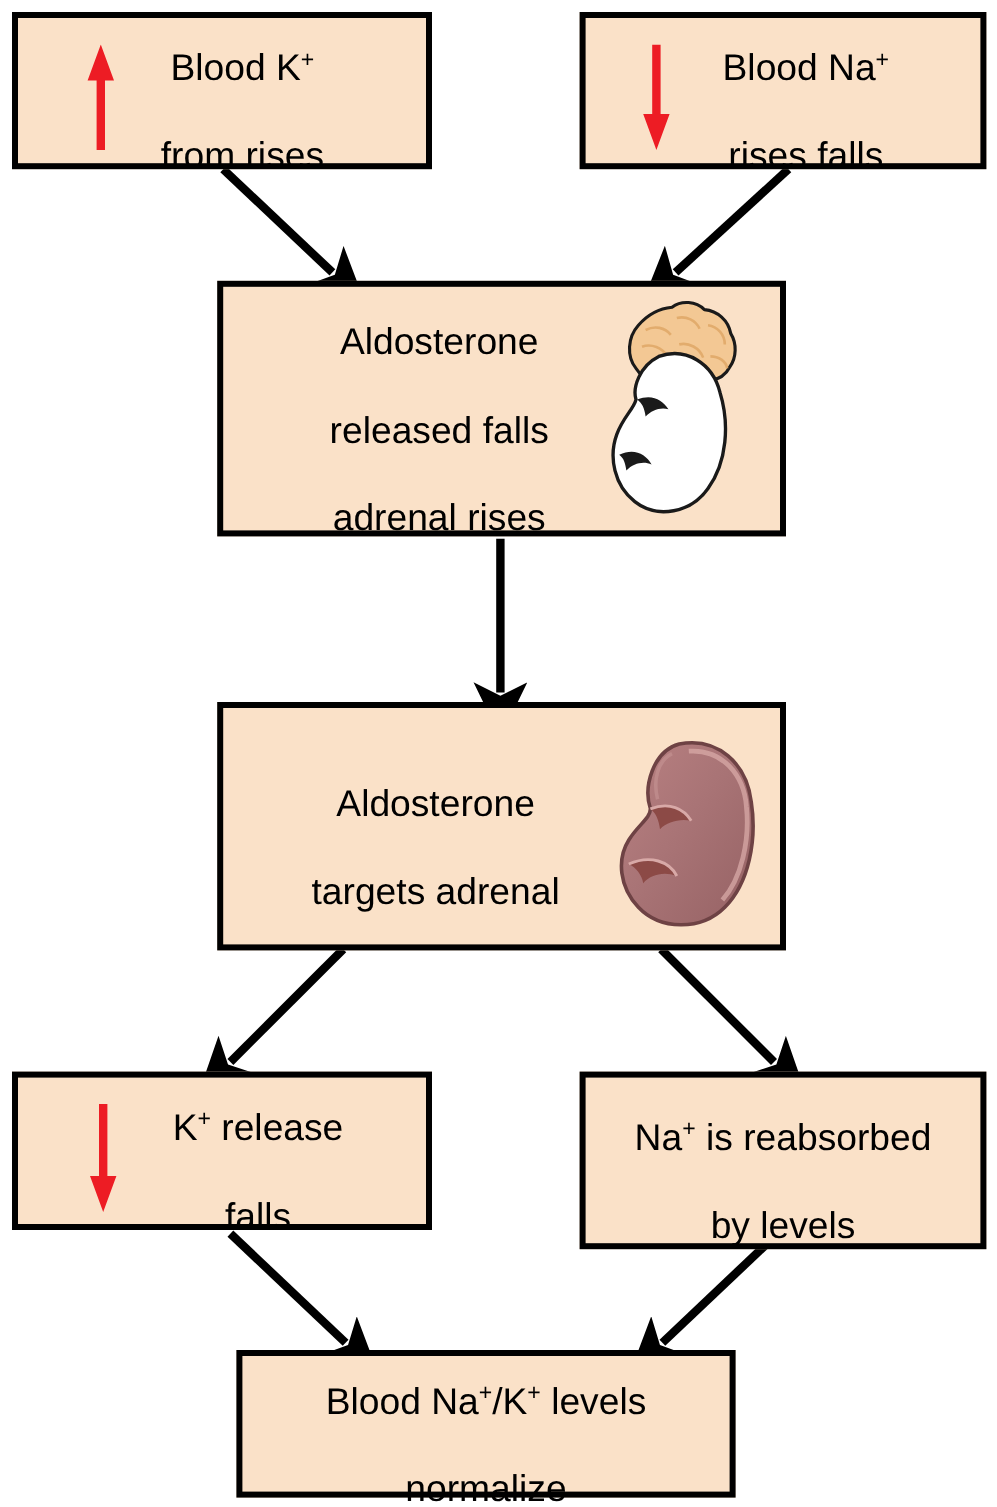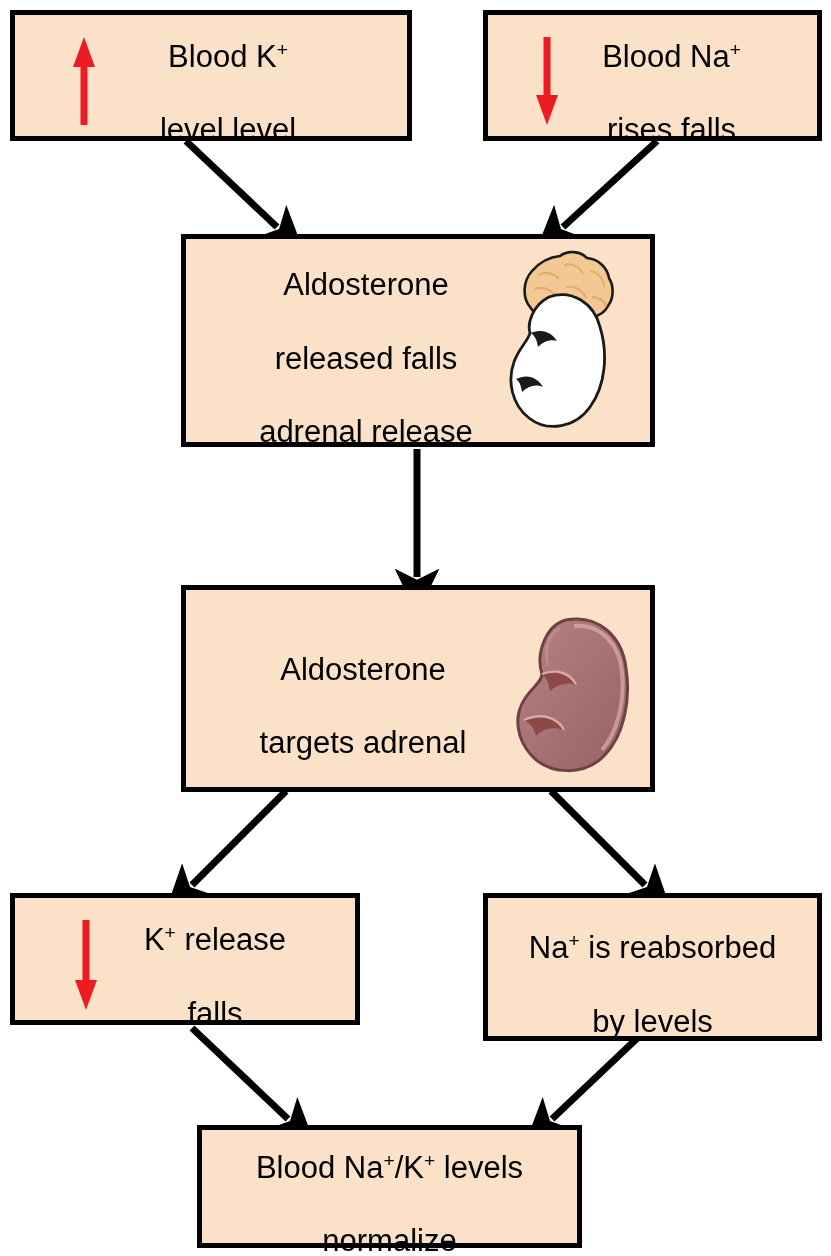--- a/index.html
+++ b/index.html
@@ -96,49 +96,49 @@
 
     <g>
       <line x1="192" y1="1028" x2="288" y2="1119" stroke="#000000" stroke-width="7" marker-end="url(#headBlack)"></line>
     </g>
 
     <g>
       <line x1="648" y1="1028" x2="552" y2="1119" stroke="#000000" stroke-width="7" marker-end="url(#headBlack)"></line>
     </g>
   </svg>
 
-  <div class="flow-box" style="left:10px; top:10px; width:402px; height:131px;">
+  <div class="flow-box" style="left:10px; top:10px; width:350px; height:131px;">
     <div class="trend-arrow" style="left:56px; top:22px; height:88px;">
       <svg width="26" height="88" viewBox="0 0 26 88">
         <path d="M13 0 L24 30 L16.5 30 L16.5 88 L9.5 88 L9.5 30 L2 30 Z" fill="#ED1C24"></path>
       </svg>
     </div>
     <div class="box-text" style="margin-left:34px;">
       <span>Blood K</span><sup>+</sup><br>
-      <span>level level</span>
+      <span>from rises</span>
     </div>
   </div>
 
   <div class="flow-box" style="left:483px; top:10px; width:339px; height:131px;">
     <div class="trend-arrow" style="left:46px; top:22px; height:88px;">
       <svg width="26" height="88" viewBox="0 0 26 88">
         <path d="M13 88 L24 58 L16.5 58 L16.5 0 L9.5 0 L9.5 58 L2 58 Z" fill="#ED1C24"></path>
       </svg>
     </div>
     <div class="box-text" style="margin-left:38px;">
       <span>Blood Na</span><sup>+</sup><br>
       <span>rises falls</span>
     </div>
   </div>
 
   <div class="flow-box" style="left:181px; top:234px; width:474px; height:213px;">
     <div class="box-text" style="margin-right:104px;">
       <span>Aldosterone</span><br>
       <span>released falls</span><br>
-      <span>adrenal release</span>
+      <span>adrenal rises</span>
     </div>
     <div class="organ" style="right:14px; top:6px;">
       <svg width="150" height="196" viewBox="0 0 150 196">
 
         <path d="M44,62 C36,52 37,36 46,26 C53,18 63,12 74,11
                  C82,5 94,6 101,13 C112,14 121,22 123,33
                  C128,41 128,53 122,61 C119,67 113,71 106,72
                  C99,79 88,81 80,77 C70,80 57,77 50,70 Z" fill="#F3C894" stroke="#1a1a1a" stroke-width="2.6"></path>
 
         <g stroke="#E0A867" stroke-width="2.2" fill="none" opacity="0.85">
@@ -211,20 +211,20 @@
     </div>
   </div>
 
   <div class="flow-box" style="left:483px; top:893px; width:339px; height:148px;">
     <div class="box-text">
       <span>Na</span><sup>+</sup><span> is reabsorbed</span><br>
       <span>by levels</span>
     </div>
   </div>
 
-  <div class="flow-box" style="left:197px; top:1125px; width:385px; height:123px;">
+  <div class="flow-box" style="left:197px; top:1125px; width:416px; height:123px;">
     <div class="box-text">
       <span>Blood Na</span><sup>+</sup><span>/K</span><sup>+</sup><span> levels</span><br>
       <span>normalize</span>
     </div>
   </div>
 
 </div>
 
 </body></html>

